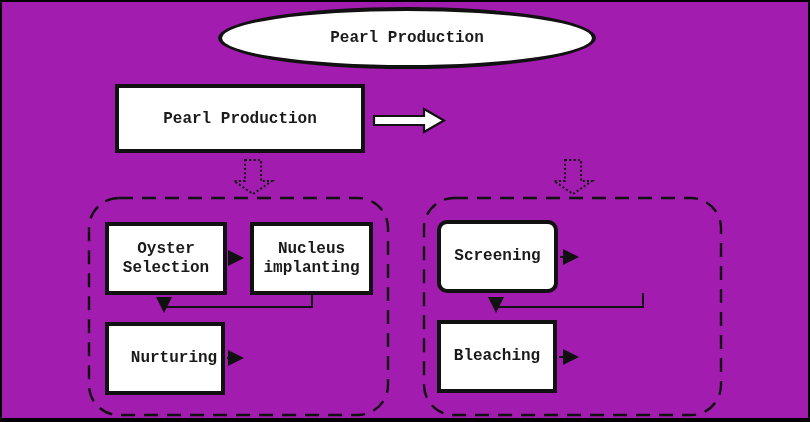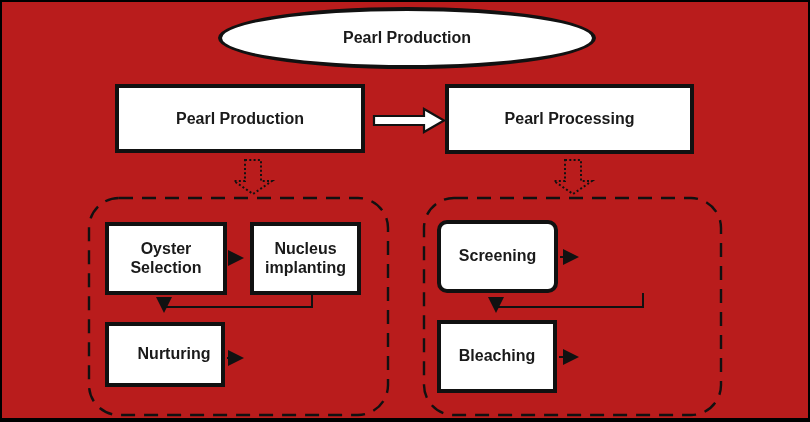--- a/index.html
+++ b/index.html
@@ -1,21 +1,21 @@
 <!DOCTYPE html>
 <html><head>
 <meta charset="utf-8">
 <style>
   html, body { margin: 0; padding: 0; background: #ffffff; }
   .canvas {
     position: relative;
     width: 810px;
     height: 422px;
-    background: #b91c1c;
-    font-family: Liberation Sans, sans-serif;
+    background: #a21caf;
+    font-family: Liberation Mono, monospace;
     color: #1a1a1a;
     overflow: hidden;
   }
   .frame {
     position: absolute;
     inset: 0;
     border: 2px solid #000000;
     border-bottom-width: 4px;
     pointer-events: none;
     box-sizing: border-box;
@@ -49,22 +49,22 @@
   .main-left  { left: 115px; top: 84px; width: 250px; height: 69px; }
   .main-right { left: 445px; top: 84px; width: 249px; height: 70px; }
   .step-box {
     border: 4px solid #111111;
     font-size: 16px;
     line-height: 1.15;
     padding: 2px;
     justify-content: center;
   }
   .b-oyster     { left: 105px; top: 222px; width: 122px; height: 73px; }
-  .b-nucleus    { left: 250px; top: 222px; width: 111px; height: 73px; }
-  .b-nurturing  { left: 105px; top: 322px; width: 120px; height: 65px; padding-left: 20px; }
+  .b-nucleus    { left: 250px; top: 222px; width: 123px; height: 73px; }
+  .b-nurturing  { left: 105px; top: 322px; width: 120px; height: 73px; padding-left: 20px; }
   .b-harvesting { left: 250px; top: 322px; width: 122px; height: 73px; }
   .b-screening  { left: 437px; top: 220px; width: 121px; height: 73px; border-radius: 10px; }
   .b-degreasing { left: 583px; top: 220px; width: 122px; height: 73px; }
   .b-bleaching  { left: 437px; top: 320px; width: 120px; height: 73px; }
   .b-colouring  { left: 583px; top: 320px; width: 122px; height: 73px; }
 </style>
 </head>
 <body>
 
 <div class="canvas">
@@ -93,23 +93,20 @@
     <polyline points="643,293 643,307 496,307 496,310" fill="none" stroke="#111111" stroke-width="2" marker-end="url(#tri)"></polyline>
   </svg>
 
   <div class="node ellipse">
     <span>Pearl Production</span>
   </div>
 
   <div class="node main-rect main-left">
     <span>Pearl Production</span>
   </div>
-  <div class="node main-rect main-right">
-    <span>Pearl Processing</span>
-  </div>
 
   <div class="node step-box b-oyster">
     <span>Oyster Selection</span>
   </div>
   <div class="node step-box b-nucleus">
     <span>Nucleus implanting</span>
   </div>
   <div class="node step-box b-nurturing">
     <span>Nurturing</span>
   </div>

